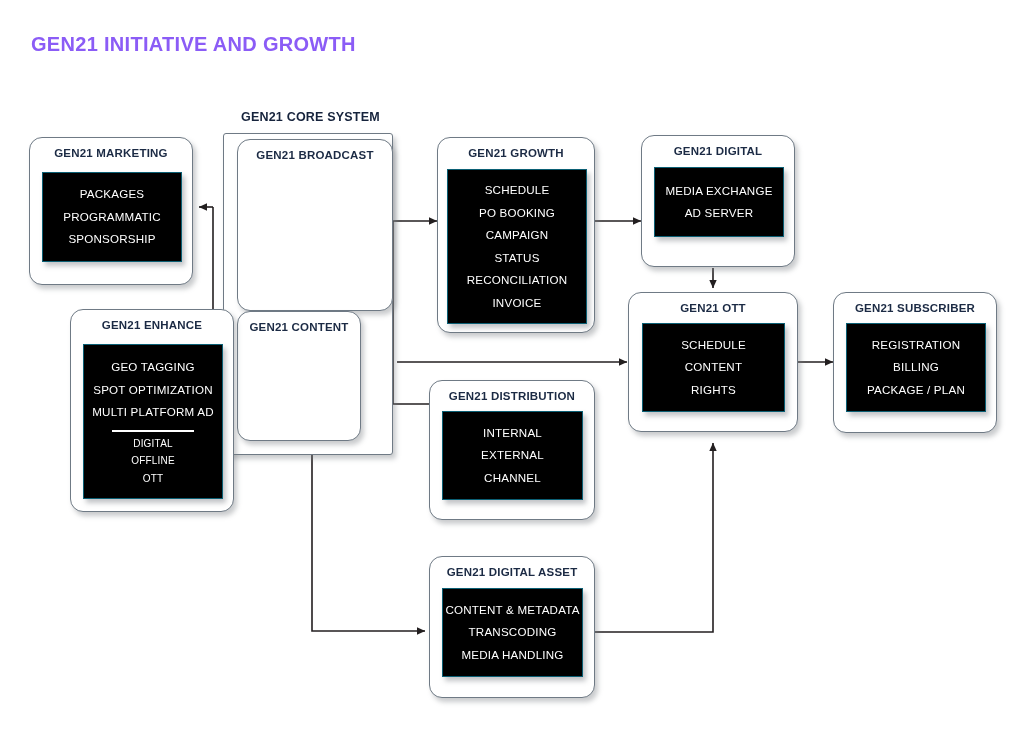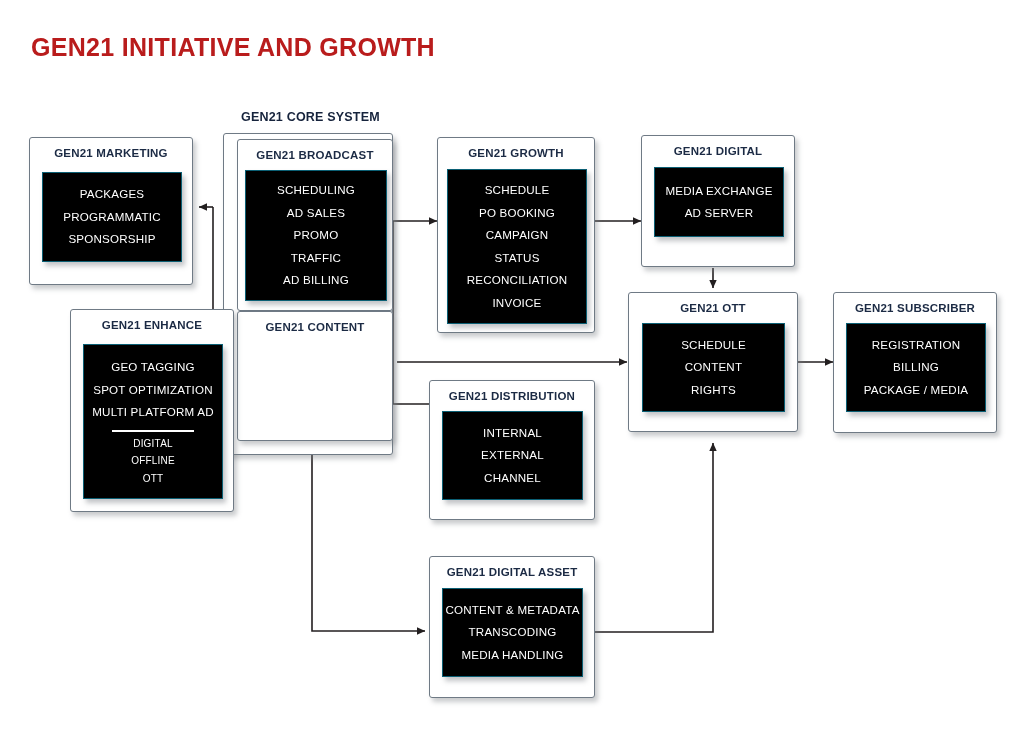--- a/index.html
+++ b/index.html
@@ -12,40 +12,40 @@
     font-family: "Liberation Sans", sans-serif;
     overflow: hidden;
   }
   #canvas {
     position: absolute; left: 0; top: 0;
     width: 1024px; height: 731px;
   }
   #title {
     position: absolute;
     left: 31px; top: 33px;
-    font-size: 25px;
+    font-size: 20px;
     font-weight: bold;
     letter-spacing: 0.3px;
-    color: #b91c1c;
+    color: #8b5cf6;
     white-space: nowrap;
   }
   .group-label {
     position: absolute;
     font-size: 12.5px;
     font-weight: bold;
     color: #16233c;
     letter-spacing: 0.2px;
     white-space: nowrap;
   }
   
   .card {
     position: absolute;
     background: #ffffff;
     border: 1px solid #6f7a85;
-    border-radius: 3px;
+    border-radius: 13px;
     box-shadow: 3px 4px 5px rgba(120,125,130,0.40);
     box-sizing: border-box;
   }
   .card-title {
     position: absolute;
     left: 0; right: 0;
     top: 9px;
     text-align: center;
     font-size: 11.5px;
     font-weight: bold;
@@ -137,30 +137,23 @@
 </svg>
 
 <div id="title">GEN21 INITIATIVE AND GROWTH</div>
 
 <div class="group-label" style="left:241px; top:110px;">GEN21 CORE SYSTEM</div>
 
 <div class="core-frame" style="left:223px; top:133px; width:170px; height:322px;"></div>
 
 <div class="card" style="left:237px; top:139px; width:156px; height:172px;">
   <div class="card-title">GEN21 BROADCAST</div>
-  <div class="panel" style="left:7px; top:30px; width:142px; height:131px;">
-    <div class="line">SCHEDULING</div>
-    <div class="line">AD SALES</div>
-    <div class="line">PROMO</div>
-    <div class="line">TRAFFIC</div>
-    <div class="line">AD BILLING</div>
-  </div>
-</div>
-
-<div class="card" style="left:237px; top:311px; width:156px; height:130px;">
+</div>
+
+<div class="card" style="left:237px; top:311px; width:124px; height:130px;">
   <div class="card-title">GEN21 CONTENT</div>
 </div>
 
 <div class="card" style="left:29px; top:137px; width:164px; height:148px;">
   <div class="card-title">GEN21 MARKETING</div>
   <div class="panel" style="left:12px; top:34px; width:140px; height:90px;">
     <div class="line">PACKAGES</div>
     <div class="line">PROGRAMMATIC</div>
     <div class="line">SPONSORSHIP</div>
   </div>
@@ -206,21 +199,21 @@
     <div class="line">CONTENT</div>
     <div class="line">RIGHTS</div>
   </div>
 </div>
 
 <div class="card" style="left:833px; top:292px; width:164px; height:141px;">
   <div class="card-title">GEN21 SUBSCRIBER</div>
   <div class="panel" style="left:12px; top:30px; width:140px; height:89px;">
     <div class="line">REGISTRATION</div>
     <div class="line">BILLING</div>
-    <div class="line">PACKAGE / MEDIA</div>
+    <div class="line">PACKAGE / PLAN</div>
   </div>
 </div>
 
 <div class="card" style="left:429px; top:380px; width:166px; height:140px;">
   <div class="card-title">GEN21 DISTRIBUTION</div>
   <div class="panel" style="left:12px; top:30px; width:141px; height:89px;">
     <div class="line">INTERNAL</div>
     <div class="line">EXTERNAL</div>
     <div class="line">CHANNEL</div>
   </div>

